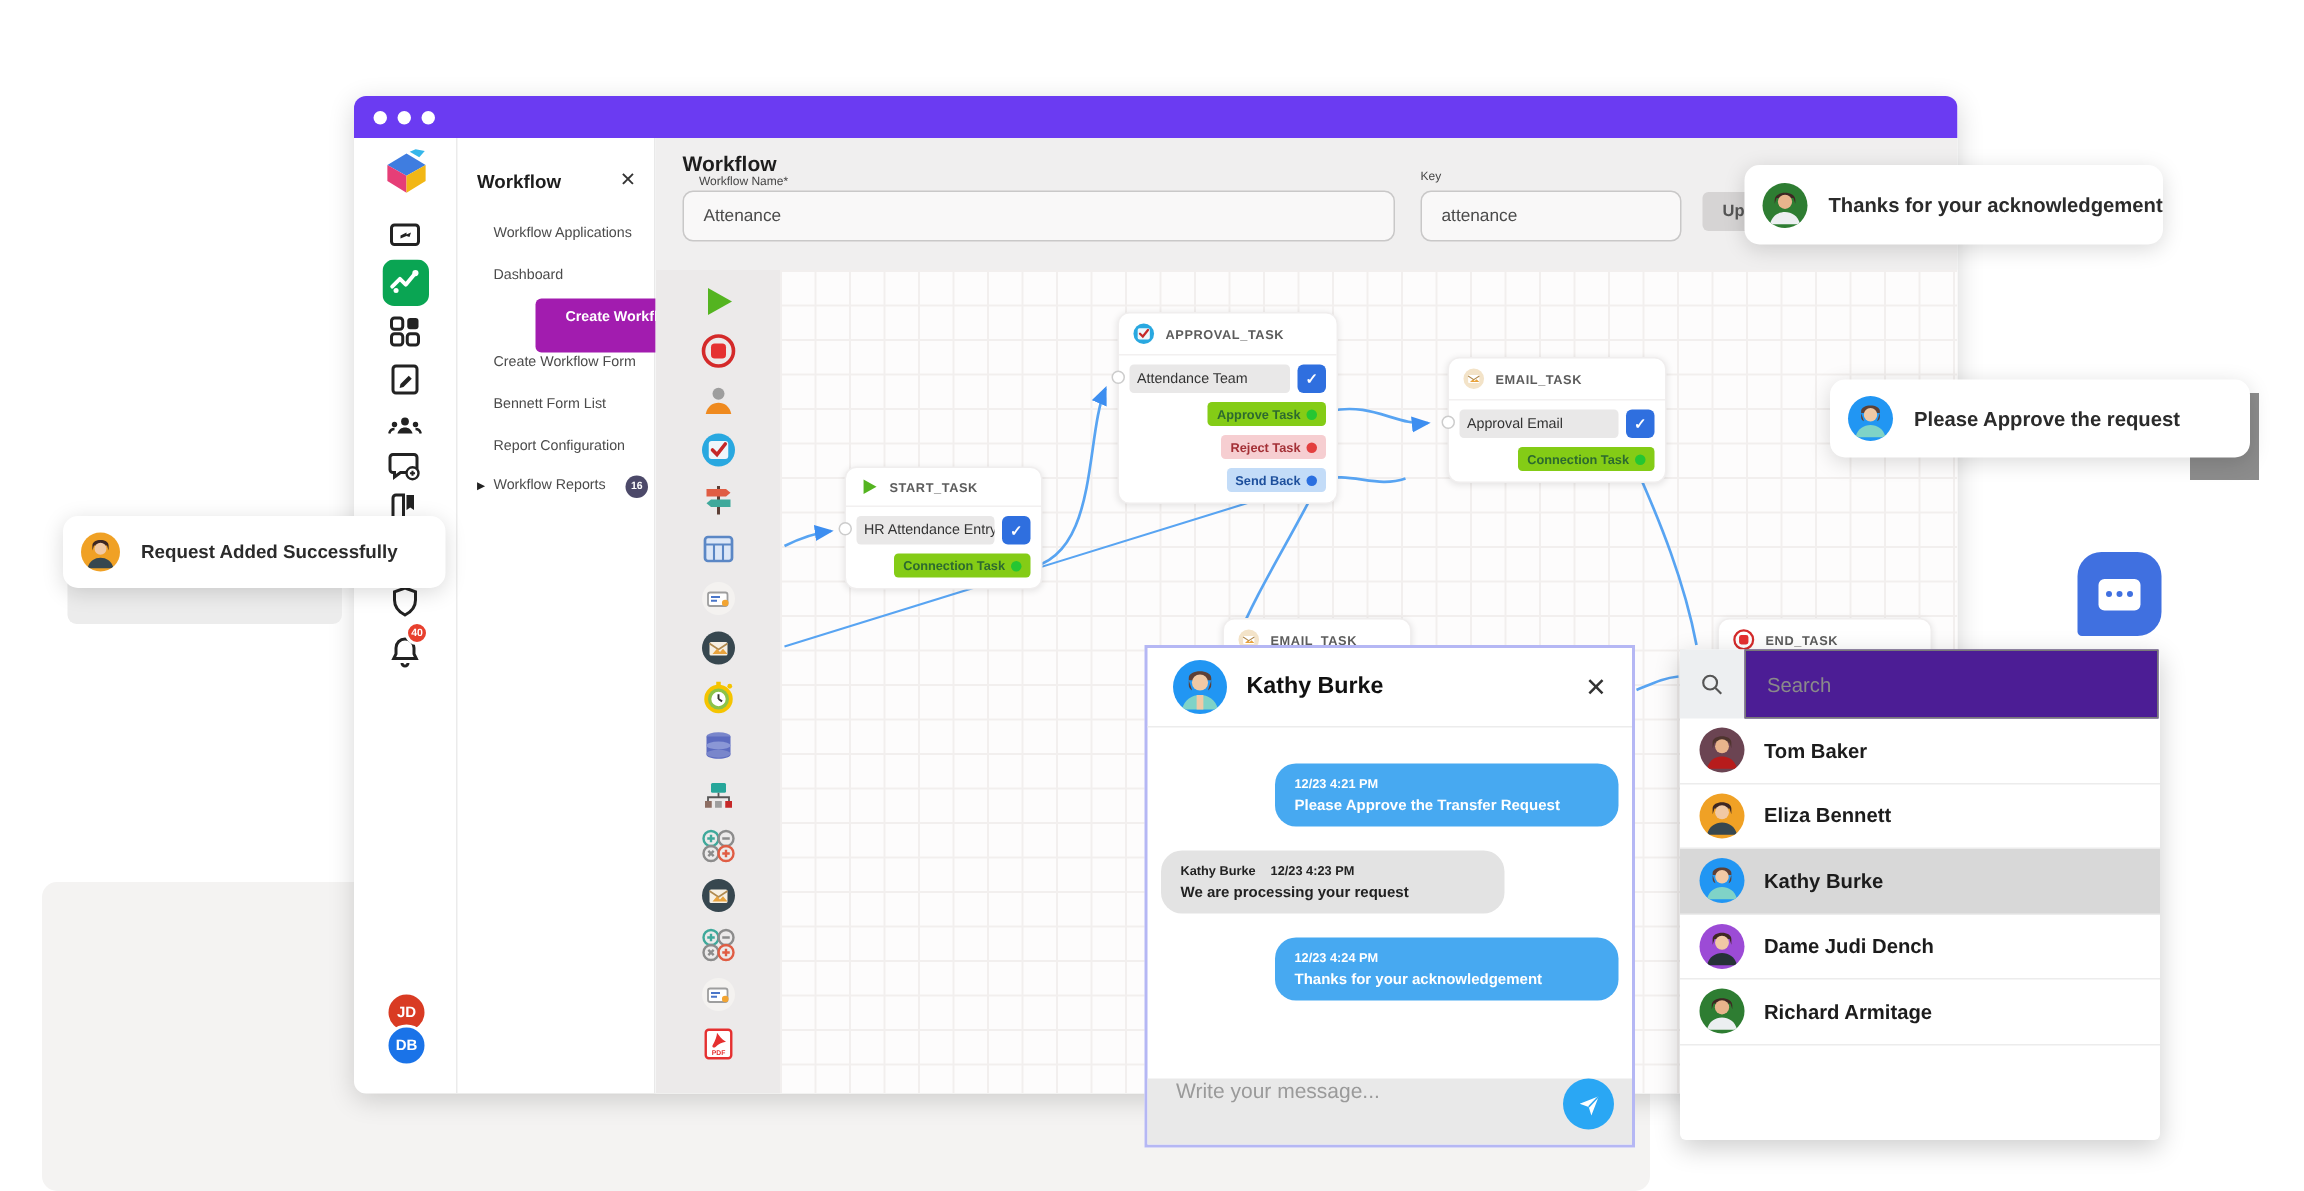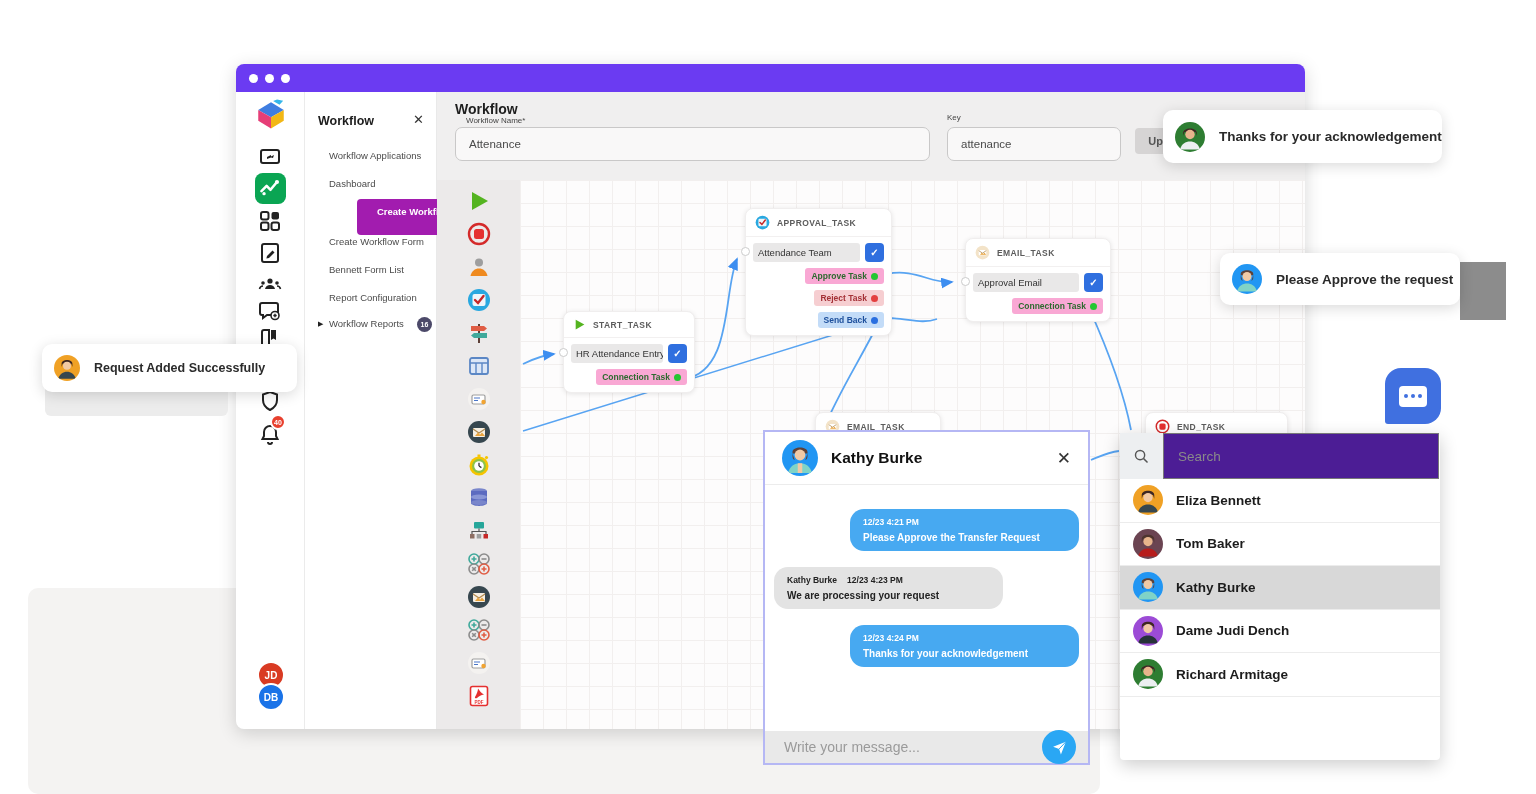--- a/index.html
+++ b/index.html
@@ -66,39 +66,39 @@
   .node-header { display:flex; align-items:center; gap:7px; padding:6px 9px; border-bottom:1px solid #f2f0f0; }
   .node-title { font-size:8.5px; font-weight:bold; letter-spacing:.4px; color:#5c5c5c; }
   .node-body { padding:6px 7px 7px 7px; position:relative; }
   .input-row { display:flex; gap:5px; align-items:center; }
   .node-input { background:#e9e8e8; border-radius:3px; font-size:9.5px; color:#333; padding:4px 5px; flex:1; white-space:nowrap; overflow:hidden; }
   .check-btn { width:19px; height:19px; background:#2f6fdf; border-radius:4px; color:#fff; flex:none;
     display:flex; align-items:center; justify-content:center; font-size:10px; font-weight:bold; }
   .pill-row { display:flex; justify-content:flex-end; margin-top:6px; }
   .pill { font-size:8.5px; font-weight:bold; border-radius:3px; padding:3px 6px; display:inline-flex; align-items:center; gap:4px; white-space:nowrap; }
   .pill .pdot { width:7px; height:7px; border-radius:50%; display:inline-block; }
-  .pill.green { background:#f9a8d4; color:#2d6a2f; } .pill.green .pdot { background:#25c632; }
+  .pill.green { background:#84cc16; color:#2d6a2f; } .pill.green .pdot { background:#25c632; }
   .pill.red { background:#f6ced1; color:#a43036; } .pill.red .pdot { background:#e33f3f; }
   .pill.blue { background:#c3dcf8; color:#1d4f9c; } .pill.blue .pdot { background:#2a6fe0; }
   .port { position:absolute; width:9px; height:9px; border-radius:50%; background:#fff; border:1.5px solid #ccc; z-index:6; }
 
   
   .chat { position:absolute; left:763px; top:430px; width:327px; height:335px; background:#fff;
     border:2px solid #b5b7f4; z-index:20; display:flex; flex-direction:column; }
   .chat-header { height:53px; display:flex; align-items:center; gap:13px; padding:0 17px; border-bottom:1px solid #ececec; flex:none; }
   .chat-name { font-size:15.5px; font-weight:bold; color:#111; flex:1; }
   .chat-close { font-size:17px; color:#333; cursor:pointer; }
   .chat-msgs { flex:1; padding:24px 9px 0 9px; display:flex; flex-direction:column; gap:16px; overflow:hidden; }
   .bubble { width:229px; border-radius:14px; padding:8px 13px; }
   .bubble.right { align-self:flex-end; background:#47a9f1; color:#fff; }
   .bubble.left { align-self:flex-start; background:#e3e3e3; color:#222; }
   .b-time { font-size:8.5px; font-weight:bold; margin-bottom:5px; }
   .b-meta { font-size:8.5px; font-weight:bold; margin-bottom:5px; display:flex; gap:10px; }
   .b-text { font-size:10px; font-weight:600; }
-  .chat-footer { height:32px; background:#e9e9e9; display:flex; align-items:center; padding:0 12px 0 19px; gap:10px; flex:none; }
+  .chat-footer { height:44px; background:#e9e9e9; display:flex; align-items:flex-start; padding:0 12px 0 19px; gap:10px; flex:none; }
   .chat-placeholder { flex:1; font-size:14px; color:#9a9a9a; }
   .send-btn { width:34px; height:34px; border-radius:50%; background:#2aa7f4; display:flex; align-items:center; justify-content:center; }
 
   
   .msgpanel { position:absolute; left:1120px; top:433px; width:320px; height:327px; background:#fff; border-radius:4px;
     box-shadow:0 5px 18px rgba(0,0,0,.20); z-index:21; display:flex; flex-direction:column; }
   .mp-header { height:48px; display:flex; align-items:center; gap:12px; padding:0 14px 0 13px; flex:none; }
   .mp-title { font-size:17px; font-weight:bold; color:#101010; flex:1; }
   .mp-dots { font-size:13px; font-weight:bold; color:#333; letter-spacing:1px; margin-right:8px; }
   .mp-search { height:46px; display:flex; flex:none; }
@@ -119,21 +119,21 @@
     border-radius:16px 16px 16px 3px; z-index:22; display:flex; align-items:center; justify-content:center; }
   .fab-bubble { width:28px; height:21px; background:#fff; border-radius:4px; display:flex; align-items:center; justify-content:center; gap:3px; }
   .fab-bubble i { width:4px; height:4px; border-radius:50%; background:#4070e0; }
 
   
   .toast { position:absolute; background:#fff; border-radius:10px; box-shadow:0 3px 14px rgba(0,0,0,.15);
     display:flex; align-items:center; gap:14px; padding:0 16px 0 12px; z-index:30; color:#2b2b2b; font-weight:bold; white-space:nowrap; }
   .toast1 { left:42px; top:344px; width:255px; height:48px; font-size:12.5px; }
   .toast2 { left:25px; top:575px; width:337px; height:50px; font-size:15px; }
   .toast3 { left:1163px; top:110px; width:279px; height:53px; font-size:13.5px; }
-  .toast4 { left:1220px; top:253px; width:240px; height:52px; font-size:13.5px; }
+  .toast4 { left:1220px; top:253px; width:280px; height:52px; font-size:13.5px; }
 </style>
 </head>
 <body>
 
 <div id="stage">
 
   <div class="ghost ghost-backdrop"></div>
   <div class="ghost ghost-toast1"></div>
   <div class="ghost ghost-toast4"></div>
 
@@ -505,38 +505,38 @@
       <span class="mp-search-icon">
         <svg width="17" height="17" viewBox="0 0 24 24">
             <circle cx="10" cy="10" r="6.5" fill="none" stroke="#555" stroke-width="2"></circle>
             <path d="M15 15l5.5 5.5" stroke="#555" stroke-width="2"></path>
           </svg>
       </span>
       <span class="mp-search-input">Search</span>
     </div>
     <div class="mp-list">
       <div class="mp-row">
+        <span class="avatar" style="width: 30px; height: 30px; background: rgb(107, 68, 82);">
+            <svg viewBox="0 0 24 24">
+              <path d="M7 8c0-4.5 10-4.5 10 0v3l-1-3H8l-1 3z" fill="#4e342e"></path>
+              <circle cx="12" cy="10" r="3.7" fill="#e8b48c"></circle>
+              <path d="M4 22c1-4.5 4.5-6.5 8-6.5s7 2 8 6.5z" fill="#b71c1c"></path>
+            </svg>
+          </span>
+        <span class="mp-name">Tom Baker</span>
+      </div>
+      <div class="mp-row">
         <span class="avatar" style="width: 30px; height: 30px; background: rgb(240, 161, 37);">
             <svg viewBox="0 0 24 24">
               <path d="M7 8c0-4.5 10-4.5 10 0v3l-1-3H8l-1 3z" fill="#3e2723"></path>
               <circle cx="12" cy="10" r="3.7" fill="#f1c9a5"></circle>
               <path d="M4 22c1-4.5 4.5-6.5 8-6.5s7 2 8 6.5z" fill="#37474f"></path>
             </svg>
           </span>
         <span class="mp-name">Eliza Bennett</span>
-      </div>
-      <div class="mp-row">
-        <span class="avatar" style="width: 30px; height: 30px; background: rgb(107, 68, 82);">
-            <svg viewBox="0 0 24 24">
-              <path d="M7 8c0-4.5 10-4.5 10 0v3l-1-3H8l-1 3z" fill="#4e342e"></path>
-              <circle cx="12" cy="10" r="3.7" fill="#e8b48c"></circle>
-              <path d="M4 22c1-4.5 4.5-6.5 8-6.5s7 2 8 6.5z" fill="#b71c1c"></path>
-            </svg>
-          </span>
-        <span class="mp-name">Tom Baker</span>
       </div>
       <div class="mp-row selected">
         <span class="avatar" style="width: 30px; height: 30px; background: rgb(33, 150, 243);">
             <svg viewBox="0 0 24 24">
               <path d="M7 8c0-4 10-4 10 0v3c0 1-.5 2-1.5 2.5L17 9H7l1.5 4.5C7.5 13 7 12 7 11z" fill="#5d4037"></path>
               <circle cx="12" cy="10" r="3.6" fill="#f1c9a5"></circle>
               <path d="M4 22c1-4.5 4.5-6.5 8-6.5s7 2 8 6.5z" fill="#7fd3c7"></path>
             </svg>
           </span>
         <span class="mp-name">Kathy Burke</span>

